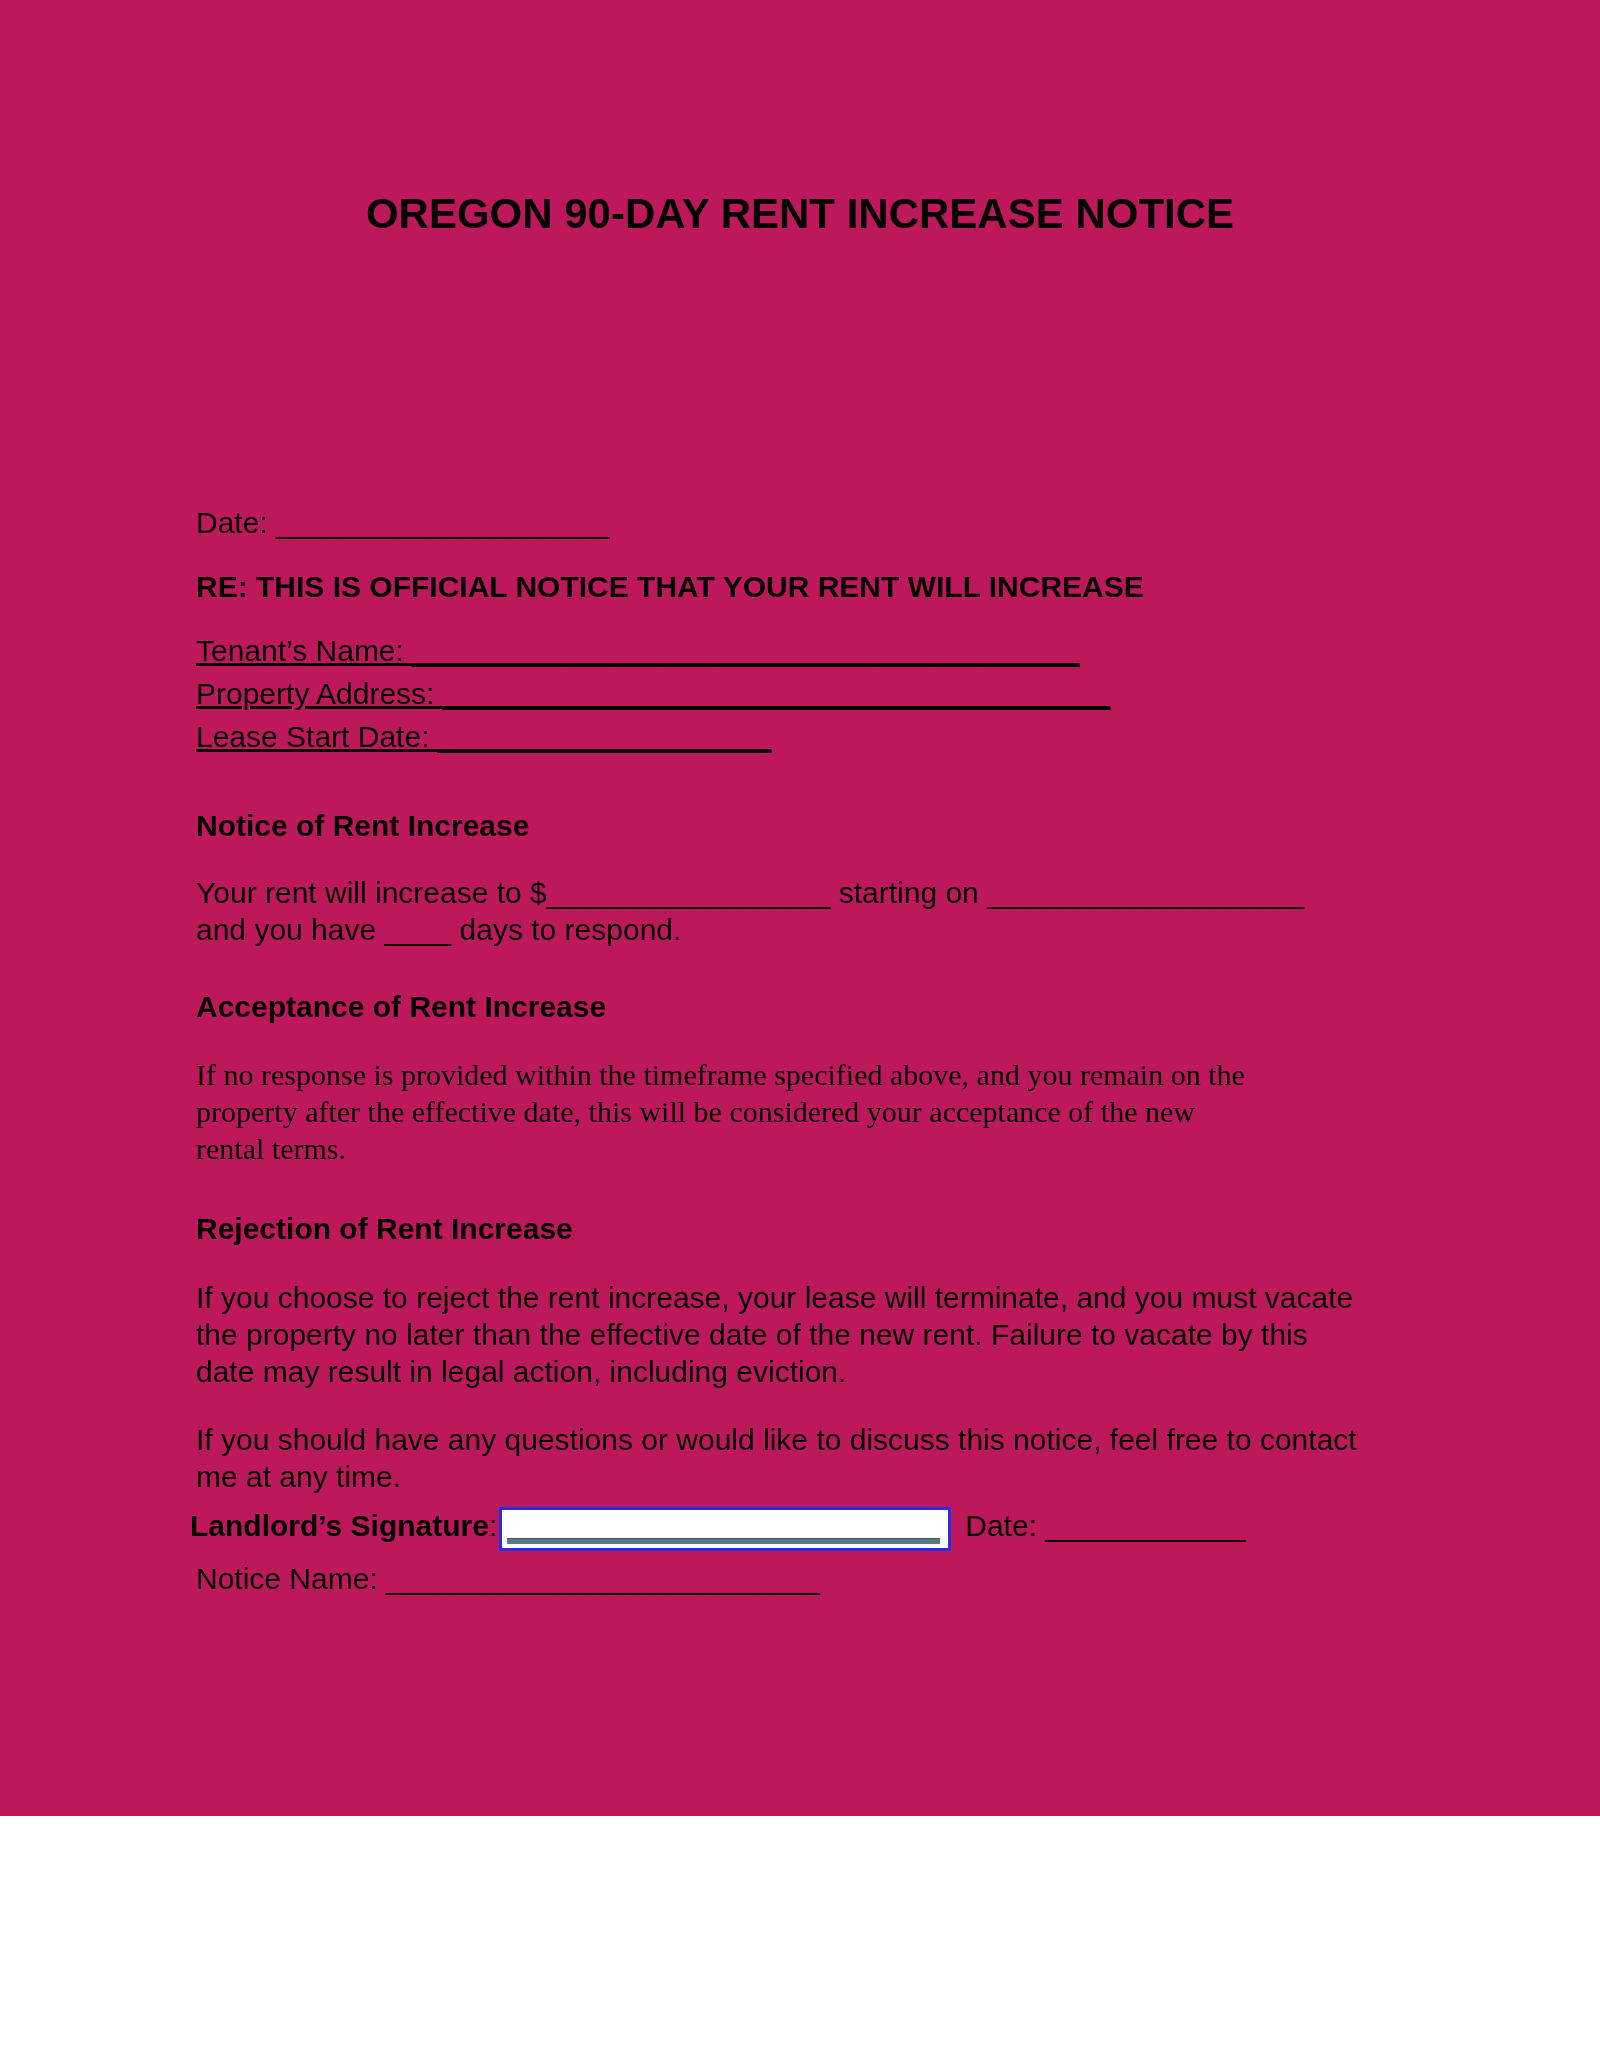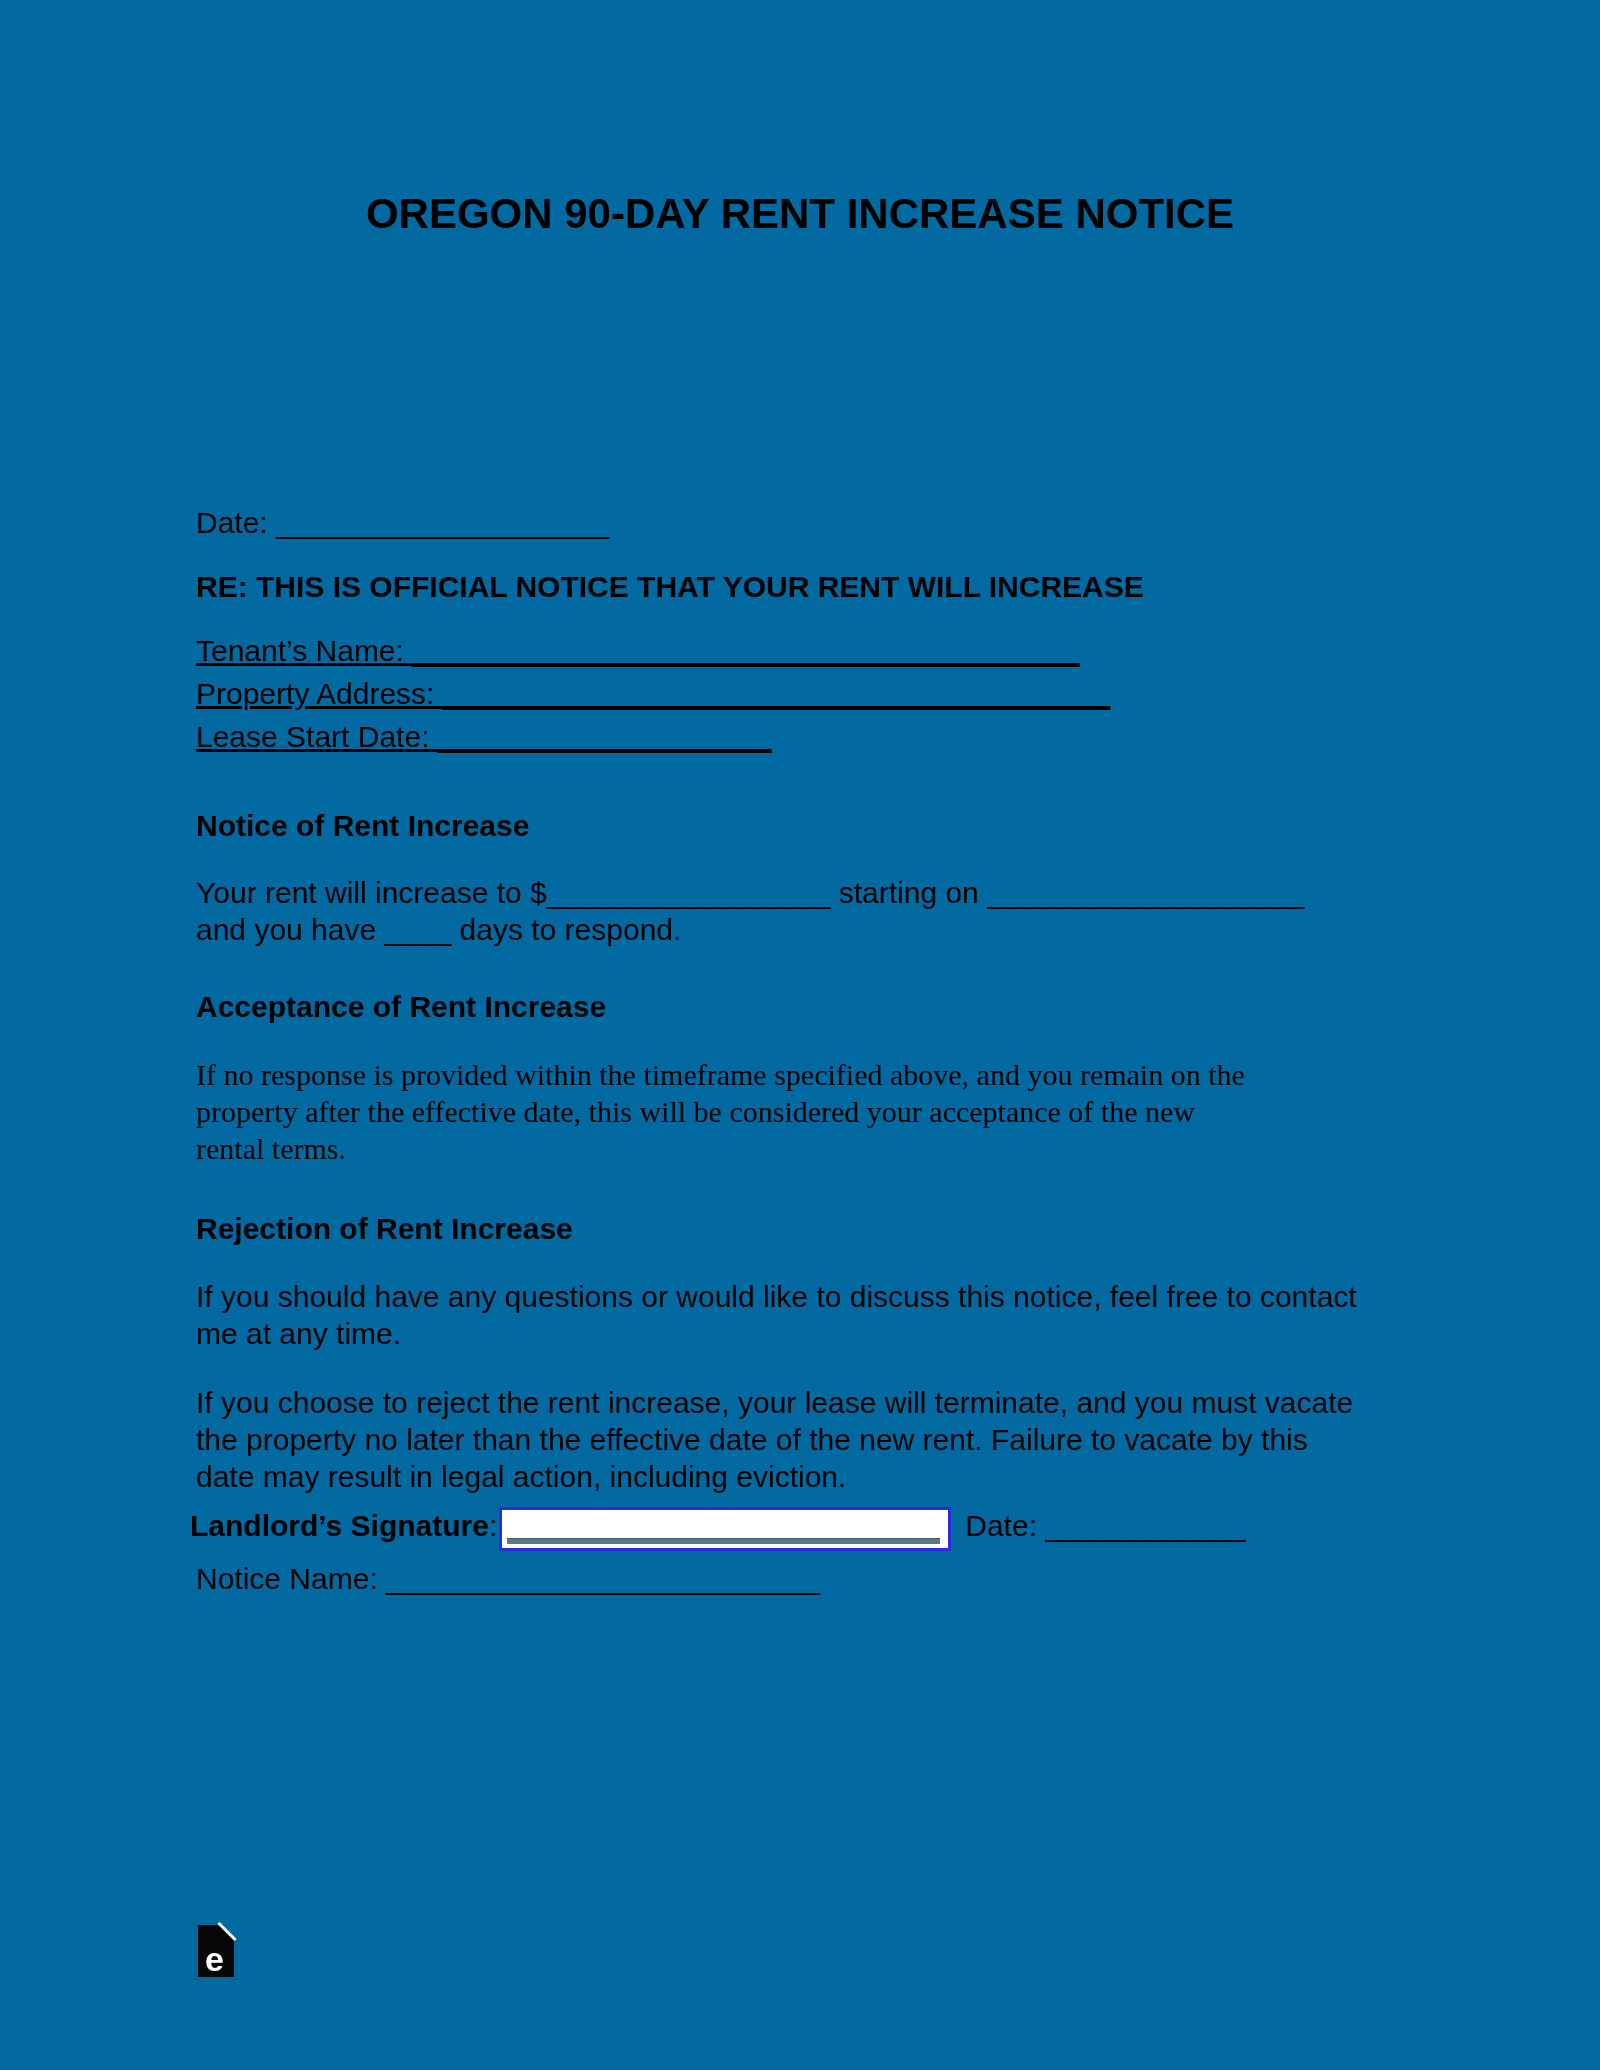--- a/index.html
+++ b/index.html
@@ -1,20 +1,20 @@
 <!DOCTYPE html>
 <html><head>
 <meta charset="utf-8">
 <style>
   html,body{margin:0;padding:0;background:#ffffff;}
   .page{
     position:relative;
     width:1600px;
-    height:2070px;
-    background:#0369a1;
+    height:1816px;
+    background:#be185d;
     font-family:"Liberation Sans","DejaVu Sans",sans-serif;
     font-size:30px;
     line-height:37px;
     color:#000000;
     overflow:hidden;
   }
   .title{
     margin:0;
     padding-top:190px;
     font-size:42px;
@@ -82,26 +82,26 @@
     <h2 class="sec notice-h">Notice of Rent Increase</h2>
     <p class="pre notice-b">Your rent will increase to $_________________ starting on ___________________
 and you have ____ days to respond.</p>
 
     <h2 class="sec accept-h">Acceptance of Rent Increase</h2>
     <p class="pre accept-b">If no response is provided within the timeframe specified above, and you remain on the
 property after the effective date, this will be considered your acceptance of the new
 rental terms.</p>
 
     <h2 class="sec reject-h">Rejection of Rent Increase</h2>
-    <p class="pre closing">If you should have any questions or would like to discuss this notice, feel free to contact
-me at any time.</p>
-
     <p class="pre reject-b">If you choose to reject the rent increase, your lease will terminate, and you must vacate
 the property no later than the effective date of the new rent. Failure to vacate by this
 date may result in legal action, including eviction.</p>
+
+    <p class="pre closing">If you should have any questions or would like to discuss this notice, feel free to contact
+me at any time.</p>
 
     <div class="sig-row">
       <span class="bold">Landlord’s Signature</span>
         <span>:</span>
         <div class="sig-field">
           <div class="sig-underline"></div>
         </div>
         <span class="sig-date"><span>Date: </span><span>____________</span></span>
     </div>
 

